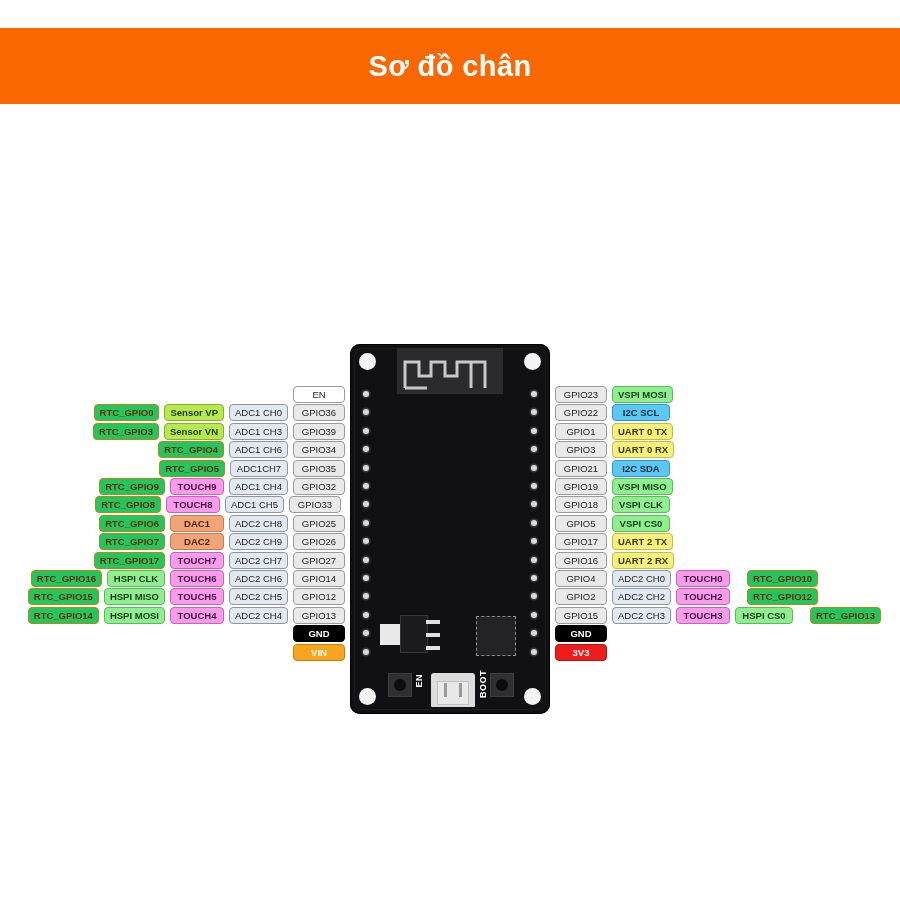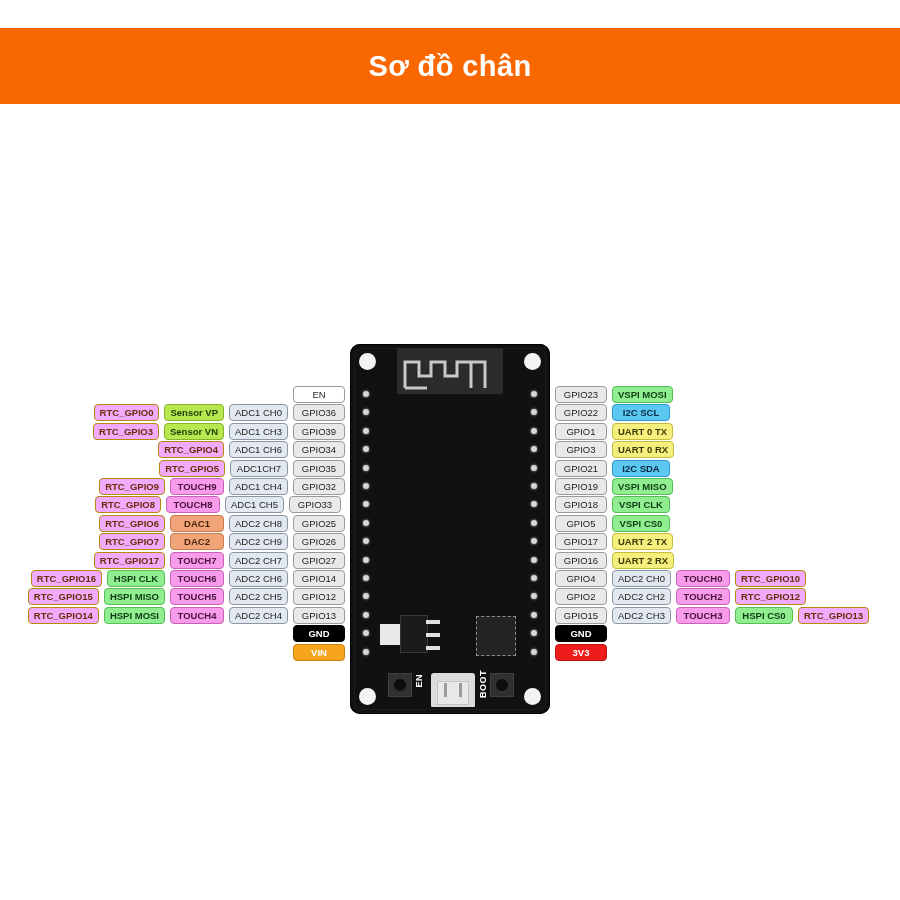--- a/index.html
+++ b/index.html
@@ -63,21 +63,21 @@
   
   .row{position:absolute;display:flex;align-items:center;gap:5px;height:17px;}
   .row.left{justify-content:flex-end;}
   .row.right{justify-content:flex-start;}
   .pill{height:17px;line-height:16px;border-radius:4px;font-size:9.5px;
         text-align:center;white-space:nowrap;box-sizing:border-box;padding:0 5px;
         border:1px solid rgba(0,0,0,.35);}
   .pill.gpio{background:#e9e9e9;border-color:#9a9a9a;color:#1d1d1d;min-width:52px;}
   .pill.en{background:#ffffff;border-color:#9a9a9a;color:#1d1d1d;min-width:52px;}
   .pill.adc{background:#e2e8ef;border-color:#8c96a3;color:#1d1d1d;min-width:58px;}
-  .pill.rtc{background:#f0abfc;border-color:#b8880a;color:#6d2b08;font-weight:bold;min-width:62px;}
+  .pill.rtc{background:#22c55e;border-color:#b8880a;color:#6d2b08;font-weight:bold;min-width:62px;margin-left:12px;}
   .pill.touch{background:#f79bea;border-color:#c762b8;color:#4b1342;font-weight:bold;min-width:54px;}
   .pill.dac{background:#f0a477;border-color:#c47b4f;color:#4b2410;font-weight:bold;min-width:54px;}
   .pill.sensor{background:#b7e84f;border-color:#86b32c;color:#23400a;font-weight:bold;min-width:58px;}
   .pill.hspi{background:#90ee90;border-color:#57bd57;color:#0f3d14;font-weight:bold;min-width:58px;}
   .pill.vspi{background:#90ee90;border-color:#57bd57;color:#0f3d14;font-weight:bold;min-width:58px;}
   .pill.i2c{background:#5cc8f2;border-color:#2a9bc9;color:#062c3d;font-weight:bold;min-width:58px;}
   .pill.uart{background:#f5ef7e;border-color:#c4bc3c;color:#3d3a06;font-weight:bold;min-width:58px;}
   .pill.gnd{background:#000000;border-color:#000000;color:#ffffff;font-weight:bold;min-width:52px;}
   .pill.vin{background:#f7a51c;border-color:#c77f0c;color:#ffffff;font-weight:bold;min-width:52px;}
   .pill.v33{background:#ef1c1c;border-color:#b51212;color:#ffffff;font-weight:bold;min-width:52px;}

